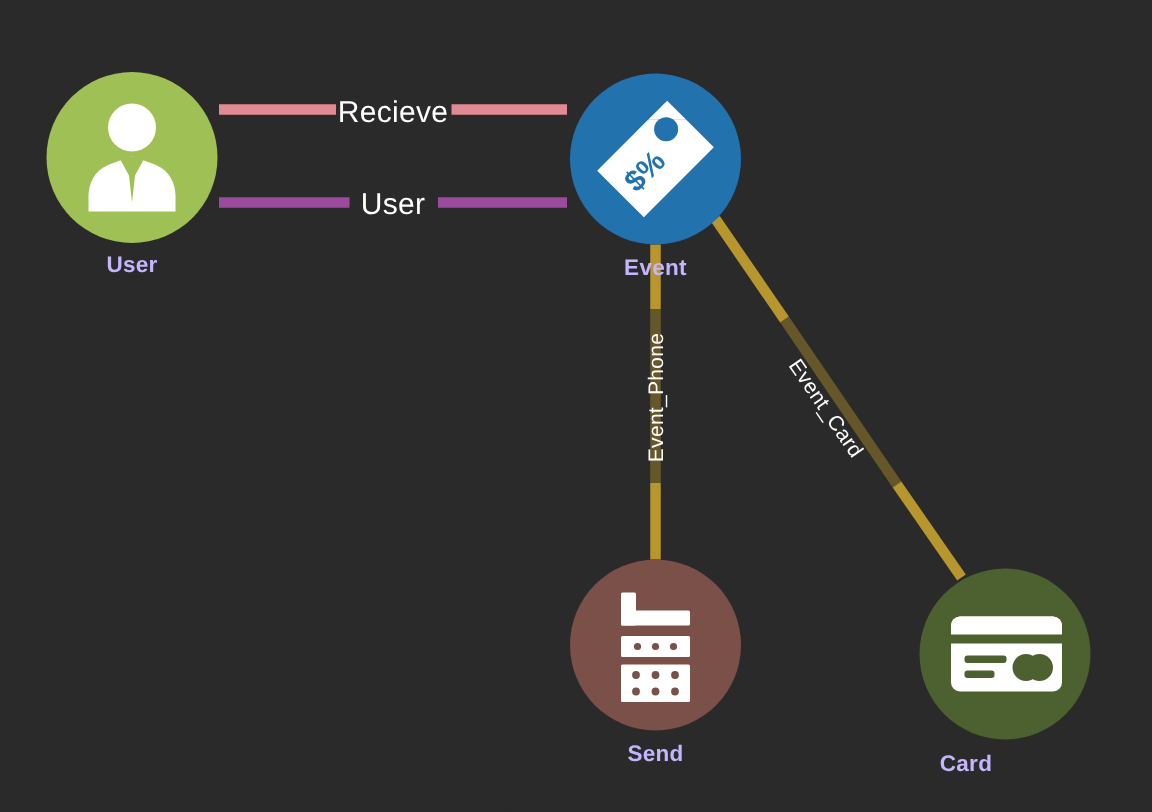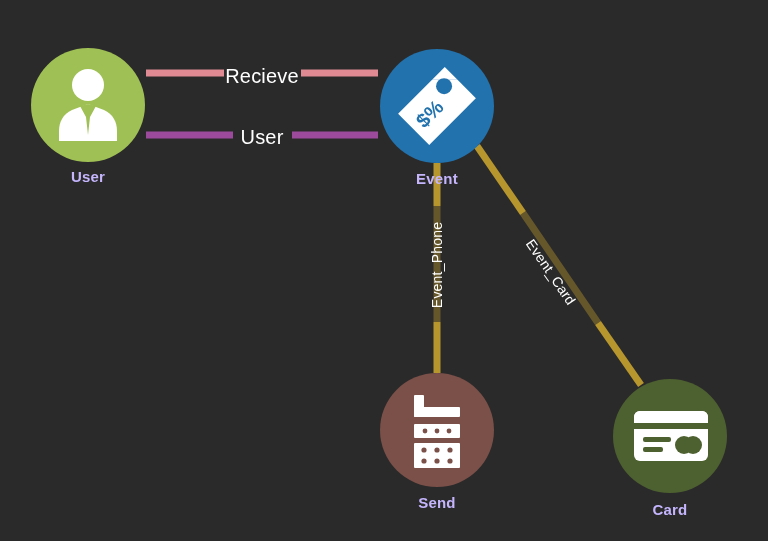--- a/index.html
+++ b/index.html
@@ -143,21 +143,21 @@
         <rect x="643" y="447" width="20" height="5" rx="2" fill="#4d6130"></rect>
         <circle cx="684" cy="445" r="9" fill="#4d6130"></circle>
         <circle cx="693" cy="445" r="9" fill="#4d6130"></circle>
       </g>
     </g>
   </svg>
 
   <div class="node-label" style="left:88px; top:168px;">User</div>
   <div class="node-label" style="left:437px; top:170px;text-align:right;">Event</div>
   <div class="node-label" style="left:437px; top:494px;">Send</div>
-  <div class="node-label" style="left:670px; top:501px;">Card</div>
+  <div class="node-label" style="left:644px; top:501px;">Card</div>
 
   <div class="edge-label-h" style="left:262px; top:76px;">Recieve</div>
   <div class="edge-label-h" style="left:262px; top:137px;">User</div>
 
   <div class="edge-label-rot" style="left:437px; top:265px; transform:translate(-50%,-50%) rotate(-90deg);">Event_Phone</div>
   <div class="edge-label-rot" style="left:551px; top:272px; transform:translate(-50%,-50%) rotate(55.5deg);">Event_Card</div>
 
 </div>
 
 </body></html>

